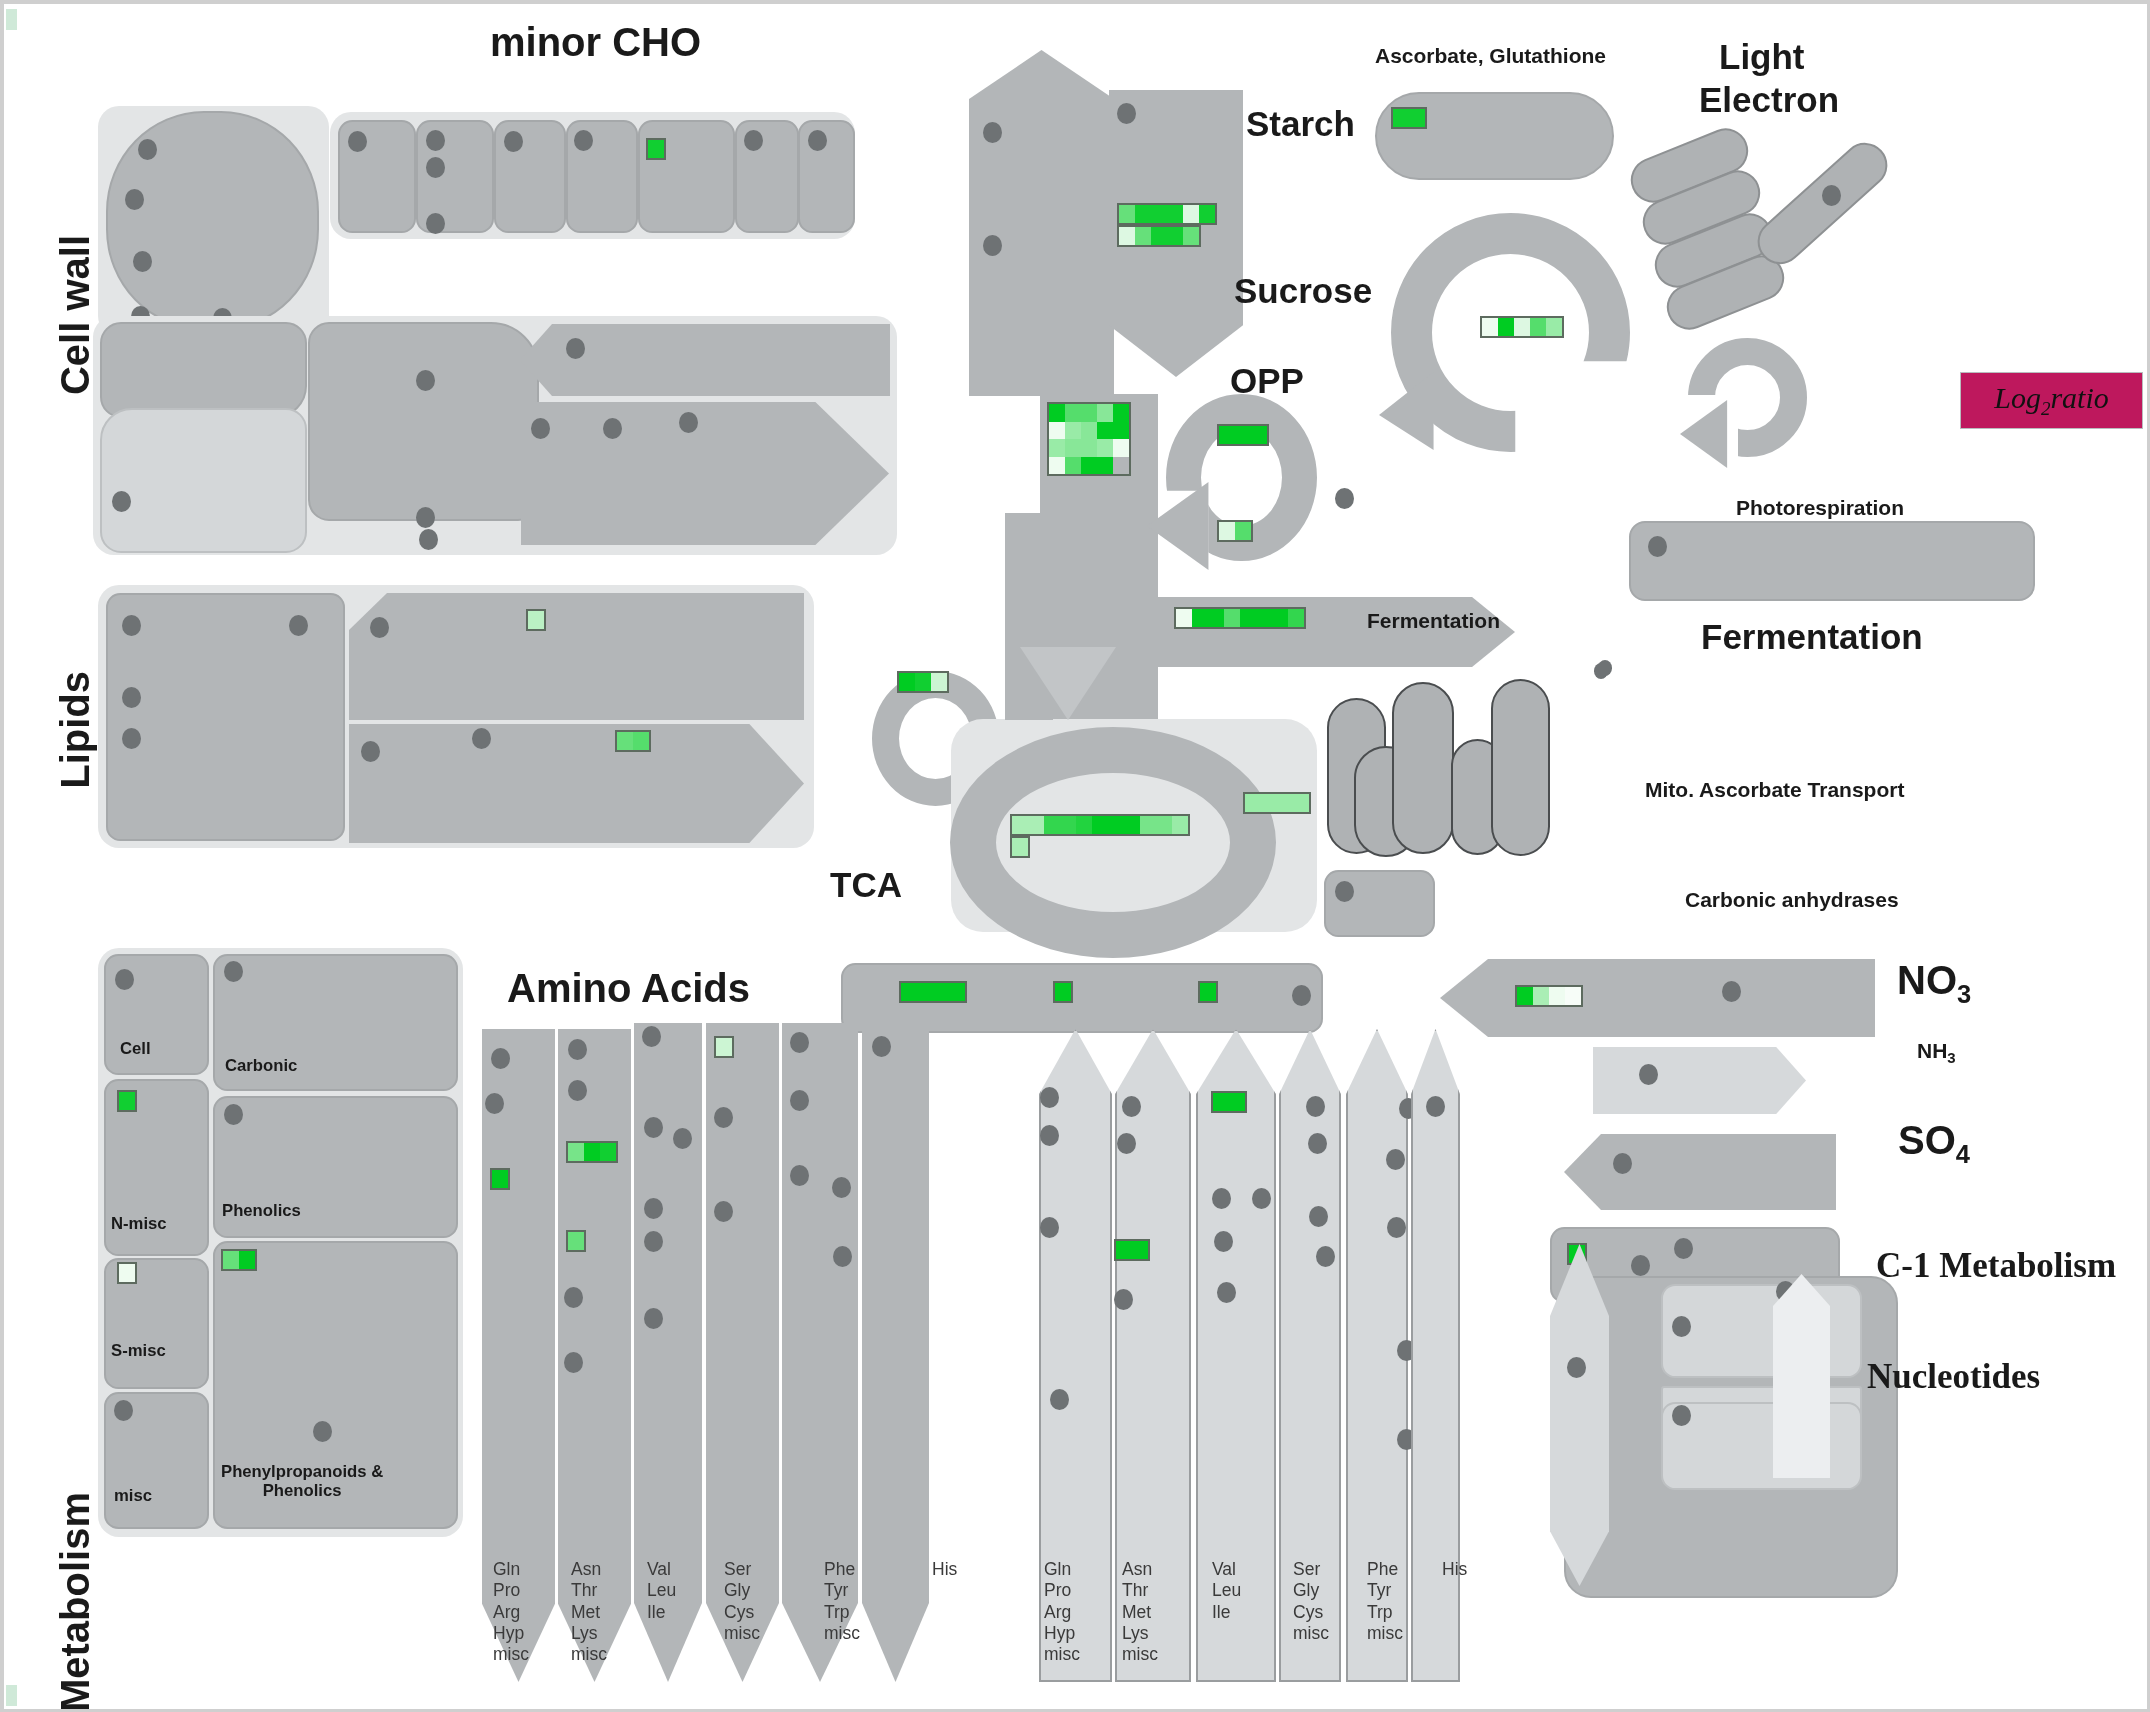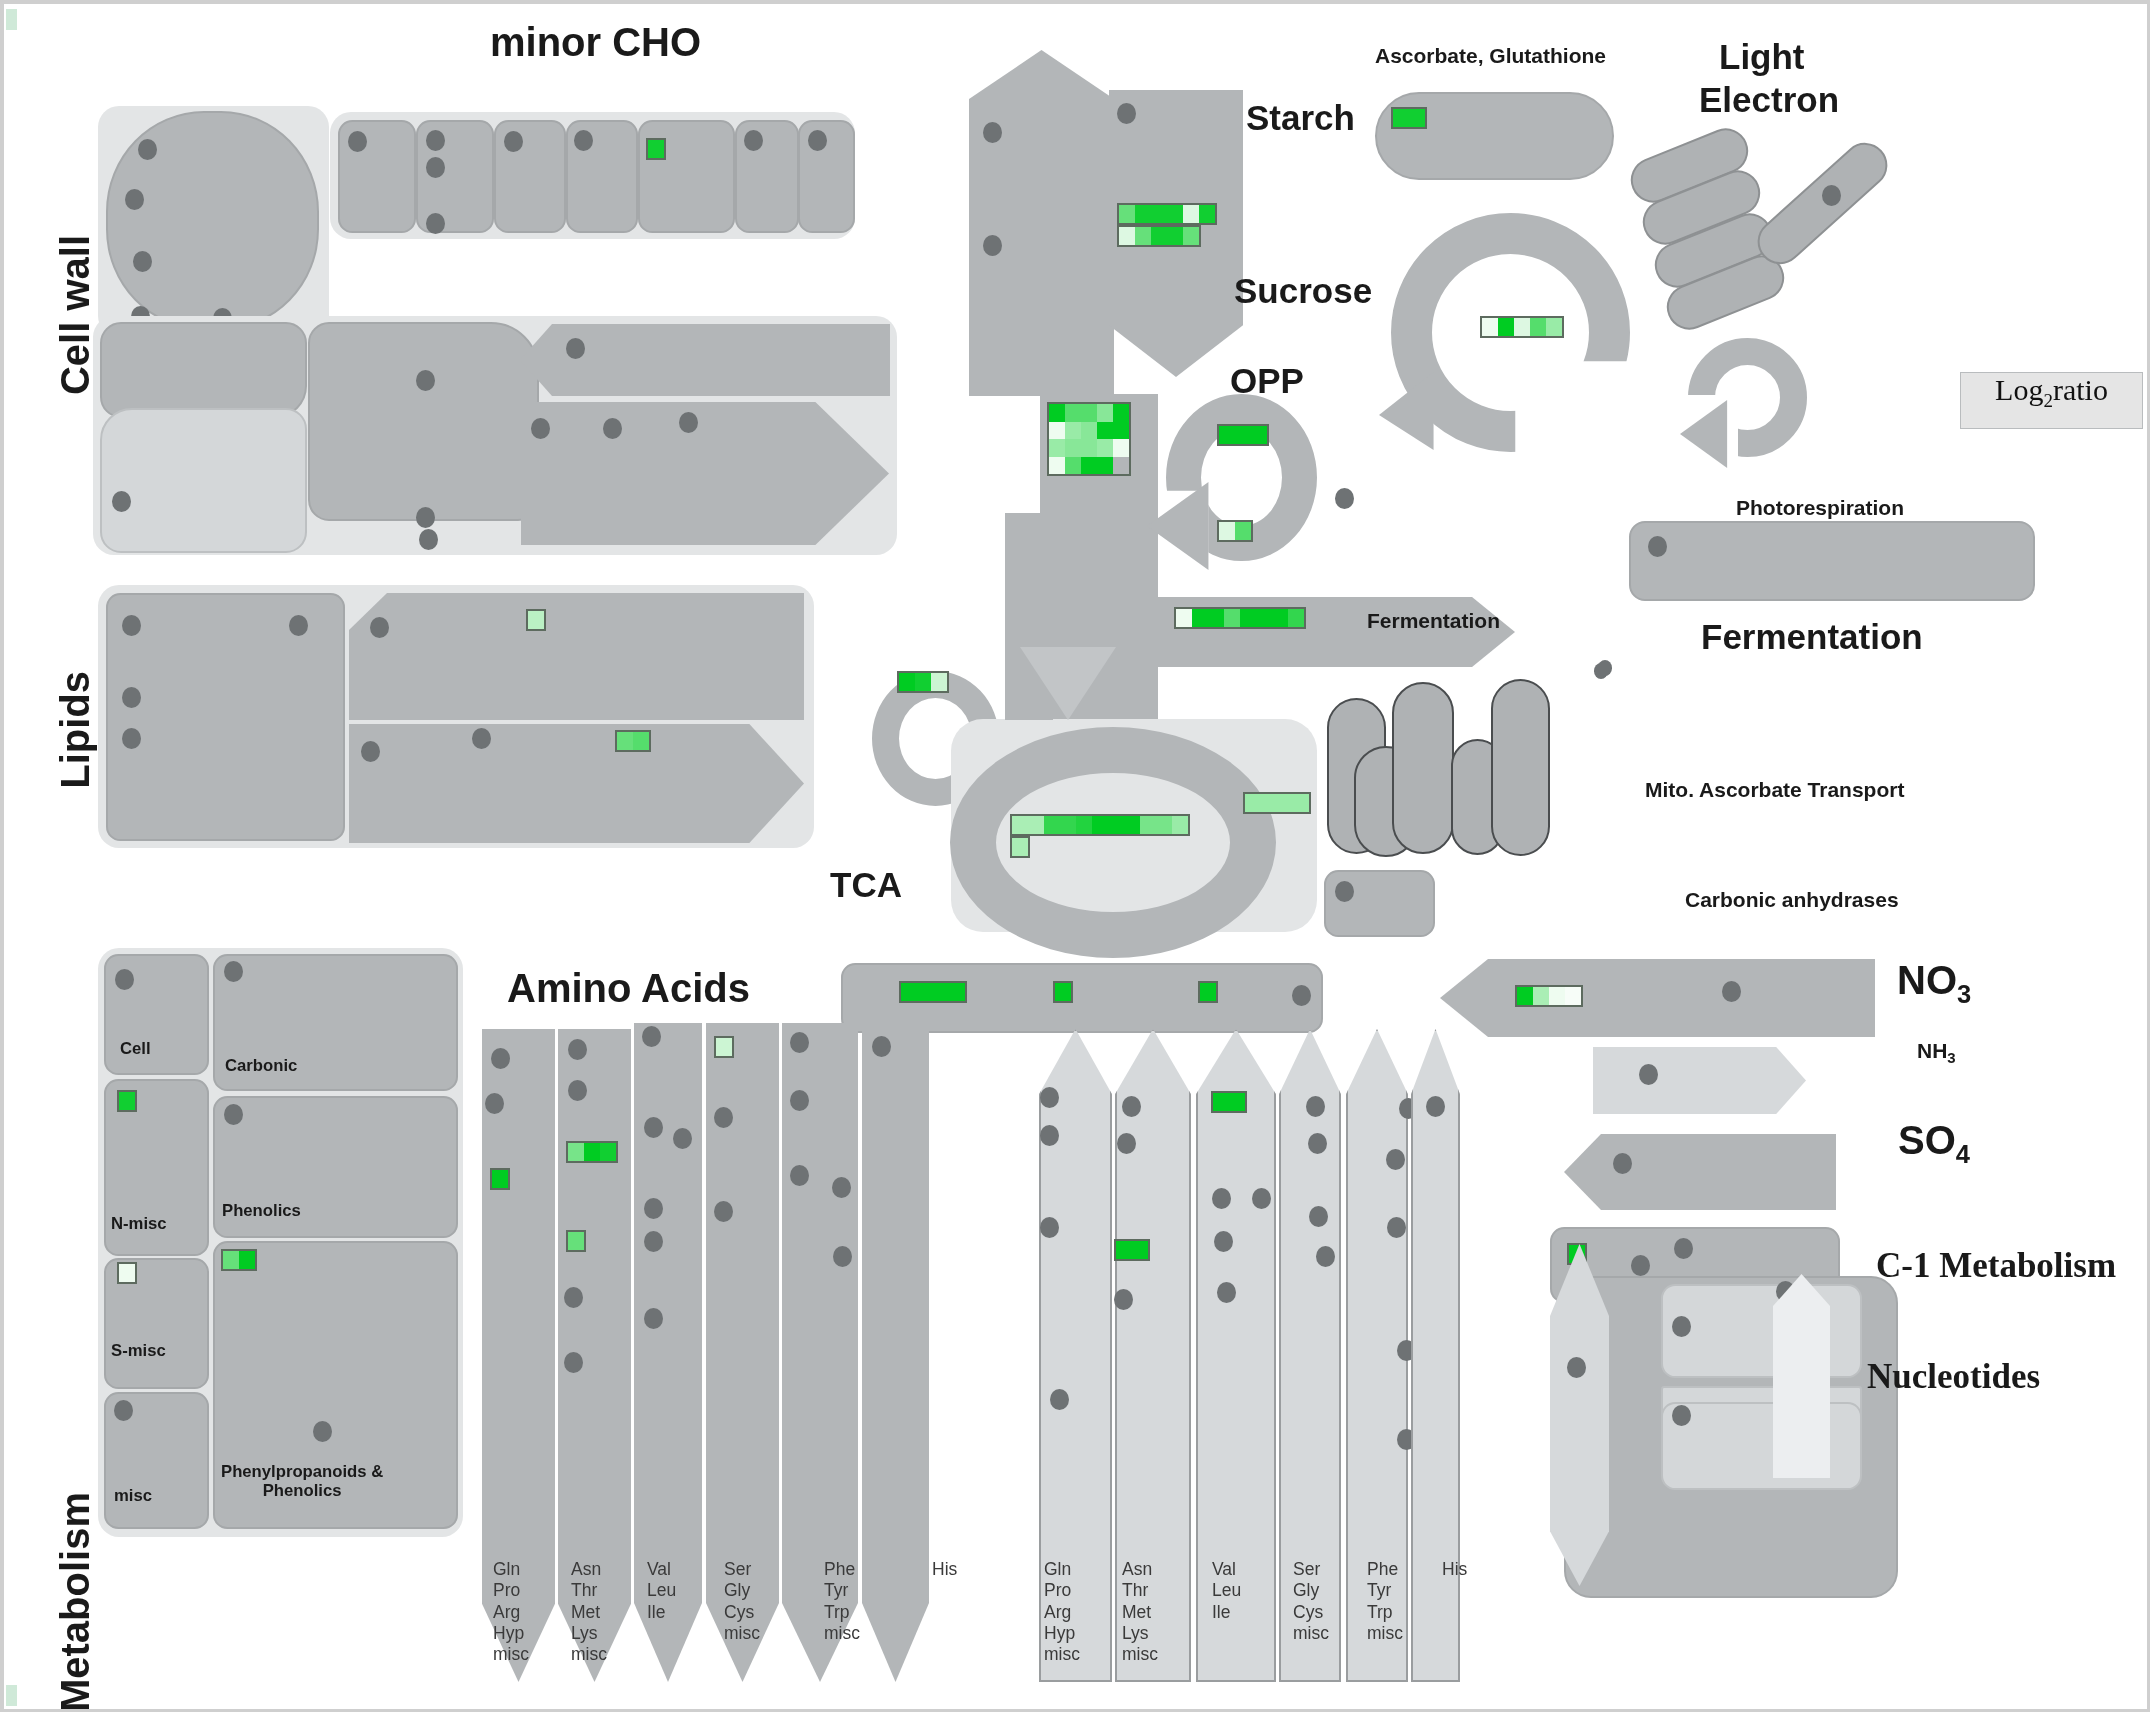--- a/index.html
+++ b/index.html
@@ -33,22 +33,22 @@
   .med{font-size:21px;}
   .huge{font-size:35px;}
   .xhuge{font-size:40px;}
   
   #legend{position:absolute;border:1.6px solid #b9bcbe;background:#fff;box-sizing:border-box;}
   #legend .bar{position:absolute;left:12.7px;top:12.7px;width:17.5px;height:100%;}
   #legend .ticks{position:absolute;left:35px;top:0;width:72px;height:100%;}
   #legend .tk{position:absolute;font-size:21px;font-family:"Liberation Sans",sans-serif;color:#2b2b2b;
               white-space:nowrap;}
   #legend .tk:before{content:"-  ";color:#444;}
-  #logbox{position:absolute;border:1.6px solid #b9bcbe;background:#e5e5e5;
-          display:flex;align-items:flex-start;justify-content:center;box-sizing:border-box;}
+  #logbox{position:absolute;border:1.6px solid #b9bcbe;background:#be185d;
+          display:flex;align-items:center;justify-content:center;box-sizing:border-box;font-style:italic;}
   #logbox span{font-family:"Liberation Serif",serif;font-size:30px;color:#111;}
   #logbox sub{font-size:19px;}
   .cornermark{position:absolute;width:11px;height:21px;background:#cfe9d8;}
 </style>
 </head>
 <body>
 
 <div id="stage">
 
   <div class="cornermark" style="left:1.6px;top:4.8px"></div>
@@ -149,21 +149,21 @@
       <span class="t" style="background: rgb(17, 207, 49);"></span>
     </div>
   <div class="heat tiny" id="h-suc2" style="left:1113px;top:221px">
       <span class="t" style="background: rgb(221, 248, 226);"></span>
       <span class="t" style="background: rgb(102, 224, 122);"></span>
       <span class="t" style="background: rgb(17, 207, 49);"></span>
       <span class="t" style="background: rgb(17, 207, 49);"></span>
       <span class="t" style="background: rgb(102, 224, 122);"></span>
     </div>
 
-  <div class="lab sans huge" style="left:1242px;top:94px">Starch</div>
+  <div class="lab sans huge" style="left:1242px;top:100px">Starch</div>
   <div class="lab sans huge" style="left:1230px;top:267px">Sucrose</div>
   <div class="lab sans huge" style="left:1226px;top:357px">OPP</div>
 
   <div class="lab sans med" style="left:1371px;top:40px">Ascorbate, Glutathione</div>
   <div class="box" style="left:1371px;top:88px;width:239px;height:88px;border-radius:44px"></div>
   <div class="heat tiny" id="h-asc" style="left:1387px;top:103px">
       <span class="t" style="background: rgb(17, 207, 49);"></span>
       <span class="t" style="background: rgb(17, 207, 49);"></span>
     </div>
 

